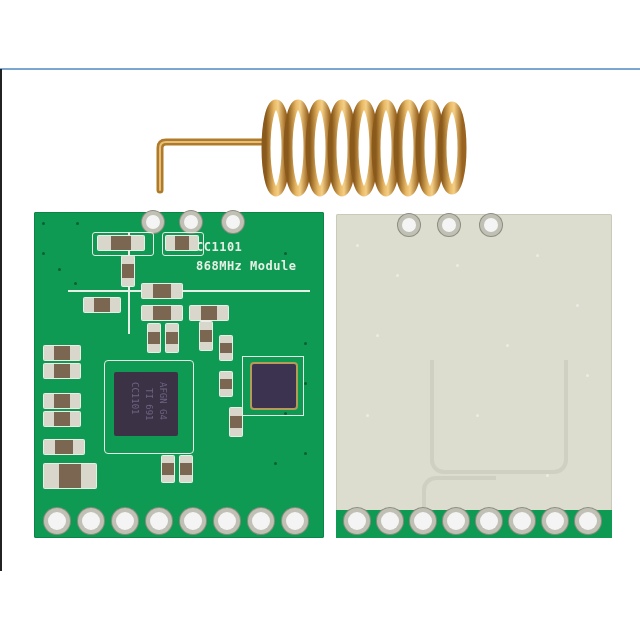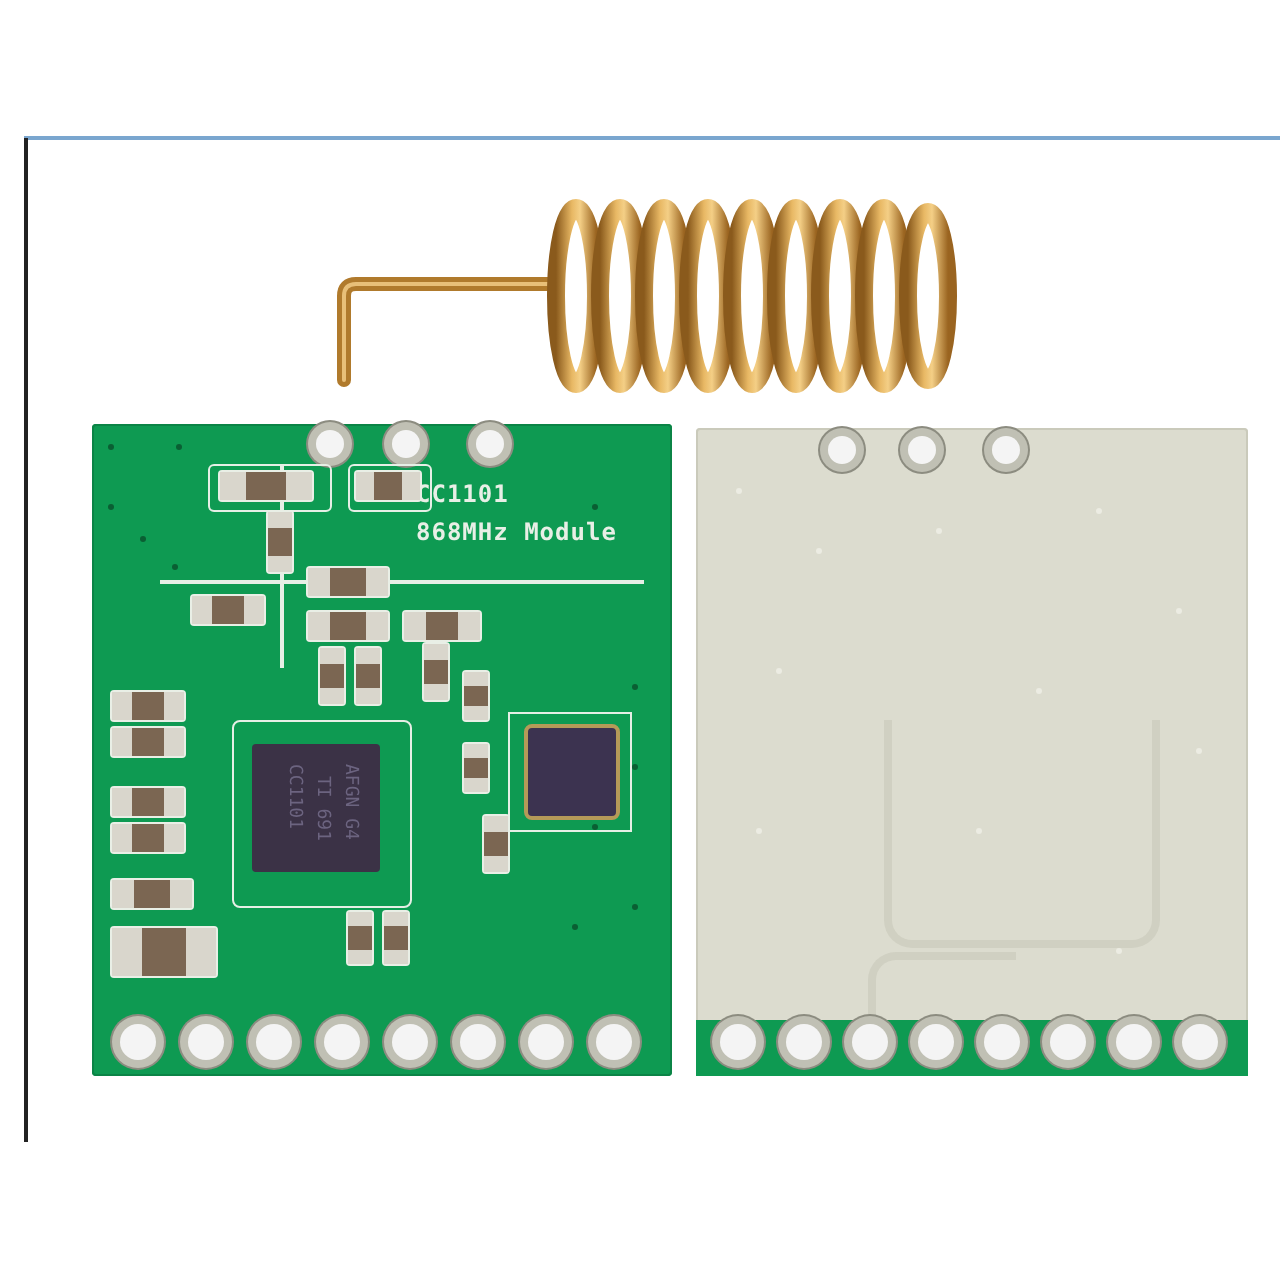--- a/index.html
+++ b/index.html
@@ -1,19 +1,19 @@
 <!DOCTYPE html>
 <html><head>
 <meta charset="utf-8">
 <style>
   html, body { margin:0; padding:0; }
   body { width:640px; height:640px; background:#ffffff; position:relative; overflow:hidden; font-family:"DejaVu Sans", sans-serif; }
   .frame-top { position:absolute; left:0; top:68px; width:640px; height:2px; background:#7aa6cf; }
   .frame-left { position:absolute; left:0; top:69px; width:2px; height:502px; background:#222; }
-  .stage { position:absolute; left:12px; top:0; width:556px; height:640px; }
+  .stage { position:absolute; left:0; top:0; width:556px; height:640px; }
 
   
   .antenna { position:absolute; left:150px; top:98px; width:320px; height:100px; }
 
   
   .pcb-front { position:absolute; left:34px; top:212px; width:290px; height:326px; background:#0e9a52; border-radius:2px; box-shadow: inset 0 0 0 1px #0b8446; }
   .pcb-back { position:absolute; left:336px; top:214px; width:276px; height:324px; background:#dcdccf; border-radius:2px; box-shadow: inset 0 0 0 1px #cacabb; }
   .pcb-back .green-strip { position:absolute; left:0; bottom:0; width:100%; height:28px; background:#0e9a52; }
 
   .hole { position:absolute; width:18px; height:18px; border-radius:50%; background:#f4f4f4; box-shadow: 0 0 0 4px #c0c0b4, 0 0 0 5px #8c8c80; }

